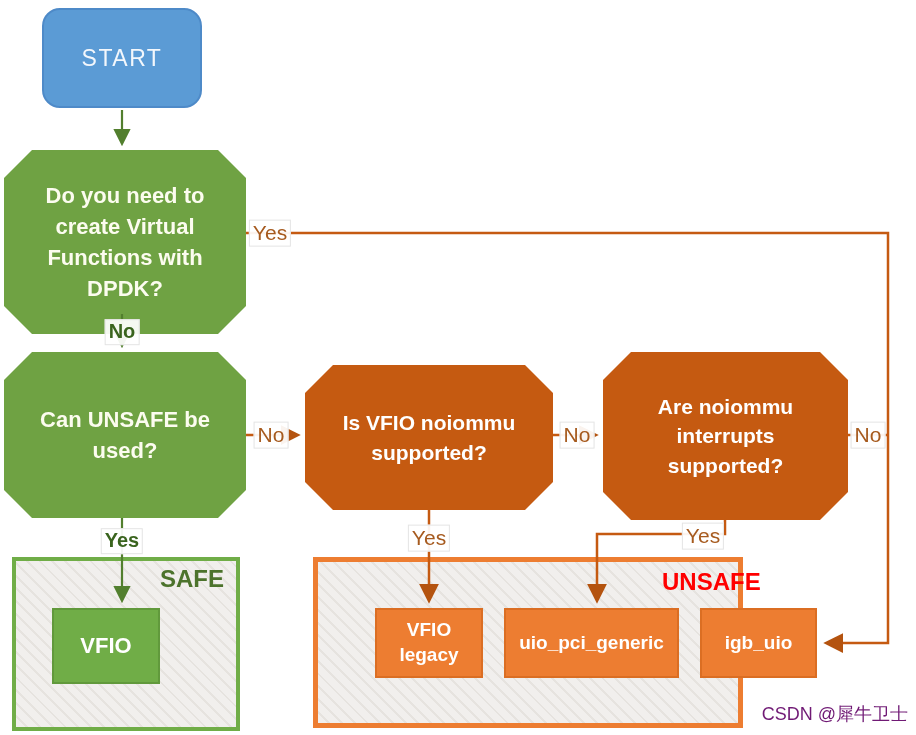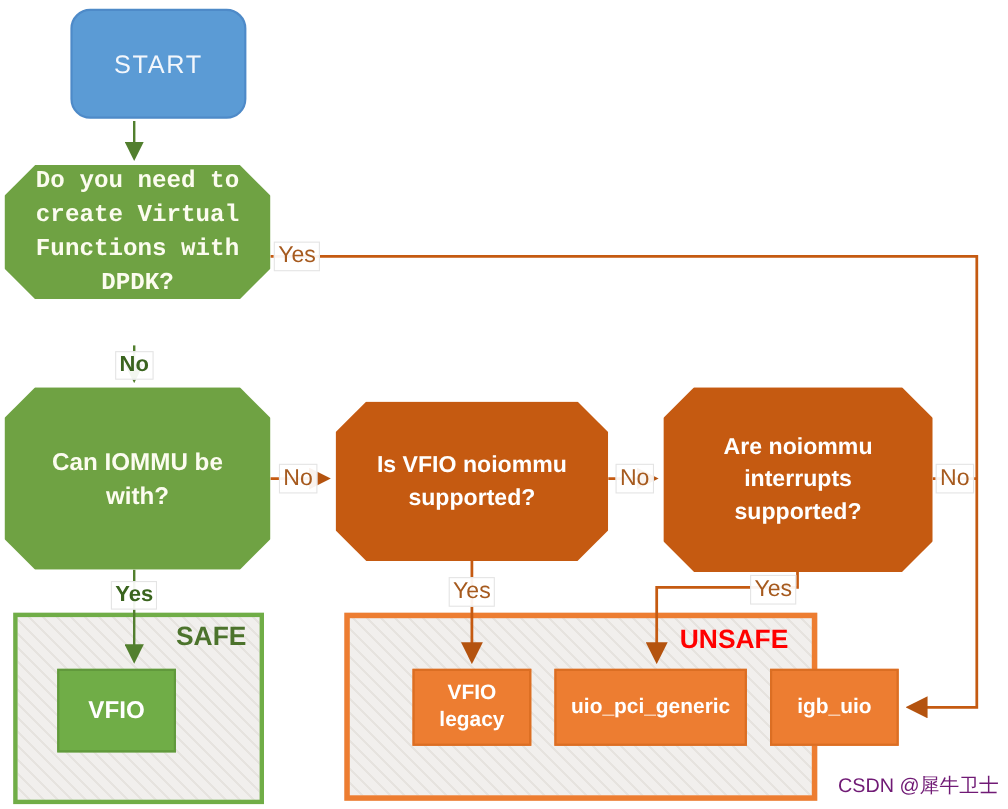--- a/index.html
+++ b/index.html
@@ -5,33 +5,33 @@
   html,body{margin:0;padding:0;background:#ffffff;}
   .stage{
     position:relative;width:916px;height:735px;overflow:hidden;
     font-family:"Liberation Sans", sans-serif;background:#ffffff;
   }
   
   .node{position:absolute;display:flex;align-items:center;justify-content:center;
         text-align:center;box-sizing:border-box;z-index:2;}
   .start{
     background:#5B9BD5;border:2px solid #4E8AC8;border-radius:18px;
-    color:#F3F7FC;font-size:23px;font-weight:400;letter-spacing:1.5px;margin-left:22px;
+    color:#F3F7FC;font-size:23px;font-weight:400;letter-spacing:1.5px;
   }
   .oct{clip-path:polygon(28px 0,calc(100% - 28px) 0,100% 28px,100% calc(100% - 28px),
        calc(100% - 28px) 100%,28px 100%,0 calc(100% - 28px),0 28px);}
   .green-oct{background:#6FA243;color:#FCFCEF;font-weight:bold;font-size:22px;line-height:1.42;}
   .orange-oct{background:#C55A11;color:#FFFFFF;font-weight:bold;font-size:21px;line-height:1.4;}
   
   .zone{position:absolute;box-sizing:border-box;z-index:1;
         background-color:#EFEDEB;
         background-image:repeating-linear-gradient(45deg,#F1EFED 0 7px,#E6E3DF 7px 9px);}
   .zone-safe{border:4px solid #70AD47;}
   .zone-unsafe{border:5px solid #ED7D31;}
-  .zone-label{position:absolute;font-weight:bold;font-size:24px;z-index:2;}
+  .zone-label{position:absolute;font-weight:bold;font-size:24px;z-index:2;margin-left:44px;}
   .safe-label{color:#4C732C;top:4px;right:12px;}
   .unsafe-label{color:#FF0000;top:6px;left:300px;}
   .result{position:absolute;display:flex;align-items:center;justify-content:center;
           text-align:center;box-sizing:border-box;color:#ffffff;font-weight:bold;z-index:2;}
   .result-green{background:#70AD47;border:2px solid #61993C;font-size:22px;}
   .result-orange{background:#ED7D31;border:2px solid #DB6E23;font-size:19px;line-height:1.3;}
   
   .wires{position:absolute;left:0;top:0;z-index:3;pointer-events:none;}
   
   .edge-label{position:absolute;transform:translate(-50%,-50%);z-index:4;
@@ -64,26 +64,26 @@
     </div>
     <div class="result result-orange" style="left:382px;top:46px;width:117px;height:70px;">
       <span>igb_uio</span>
     </div>
   </div>
 
   <div class="node start" style="left:42px;top:8px;width:160px;height:100px;">
     <span>START</span>
   </div>
 
-  <div class="node oct green-oct" style="left:4px;top:150px;width:242px;height:122px;padding:0 12px;font-family:Liberation Mono, monospace;">
+  <div class="node oct green-oct" style="left:4px;top:150px;width:242px;height:184px;padding:0 12px;">
     <span>Do you need to create Virtual Functions with DPDK?</span>
   </div>
 
   <div class="node oct green-oct" style="left:4px;top:352px;width:242px;height:166px;padding:0 28px;">
-    <span>Can IOMMU be with?</span>
+    <span>Can UNSAFE be used?</span>
   </div>
 
   <div class="node oct orange-oct" style="left:305px;top:365px;width:248px;height:145px;padding:16px 30px;">
     <span>Is VFIO noiommu supported?</span>
   </div>
 
   <div class="node oct orange-oct" style="left:603px;top:352px;width:245px;height:168px;padding:0 44px;">
     <span>Are noiommu interrupts supported?</span>
   </div>
 

